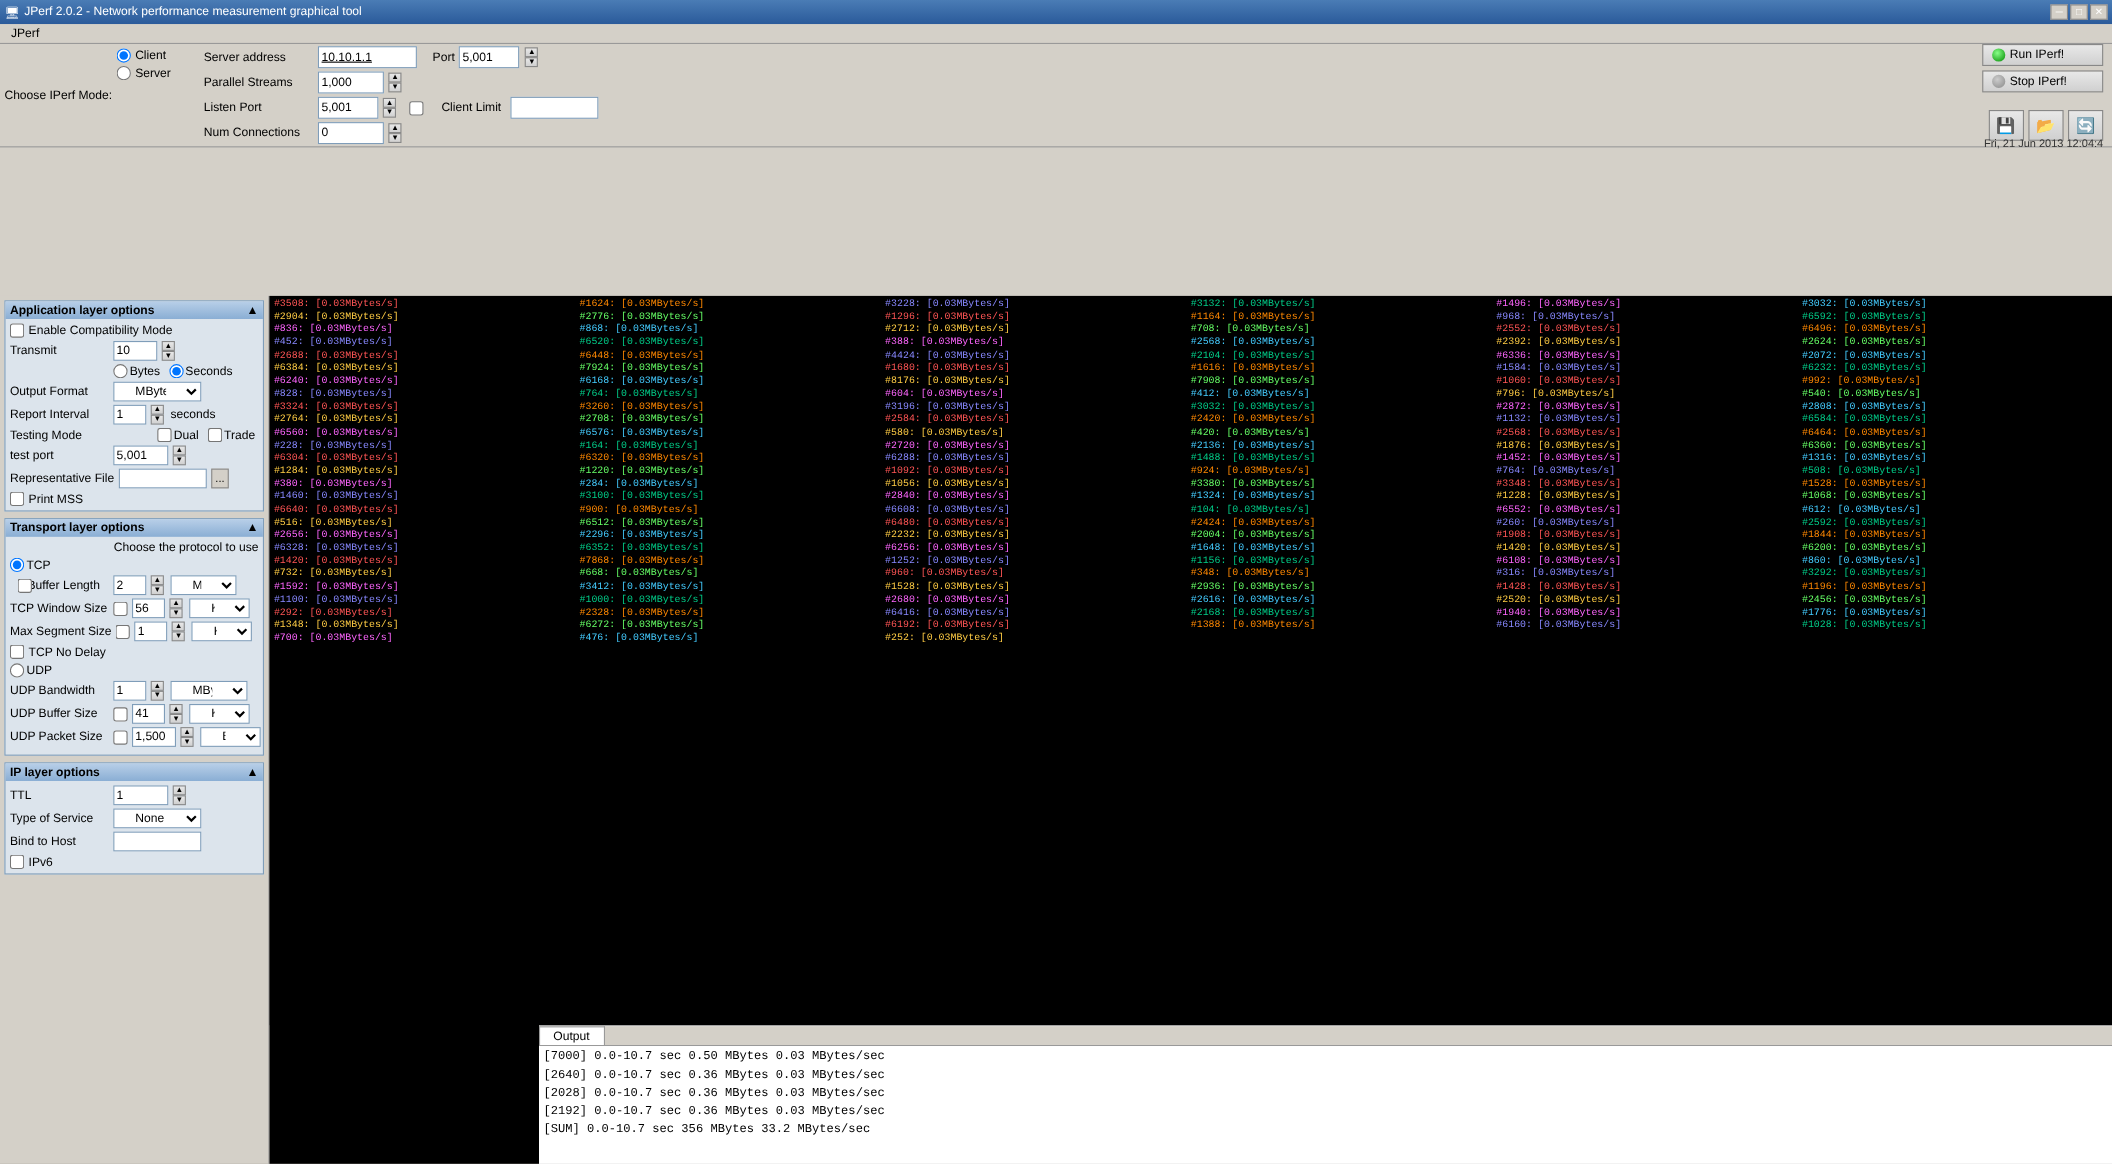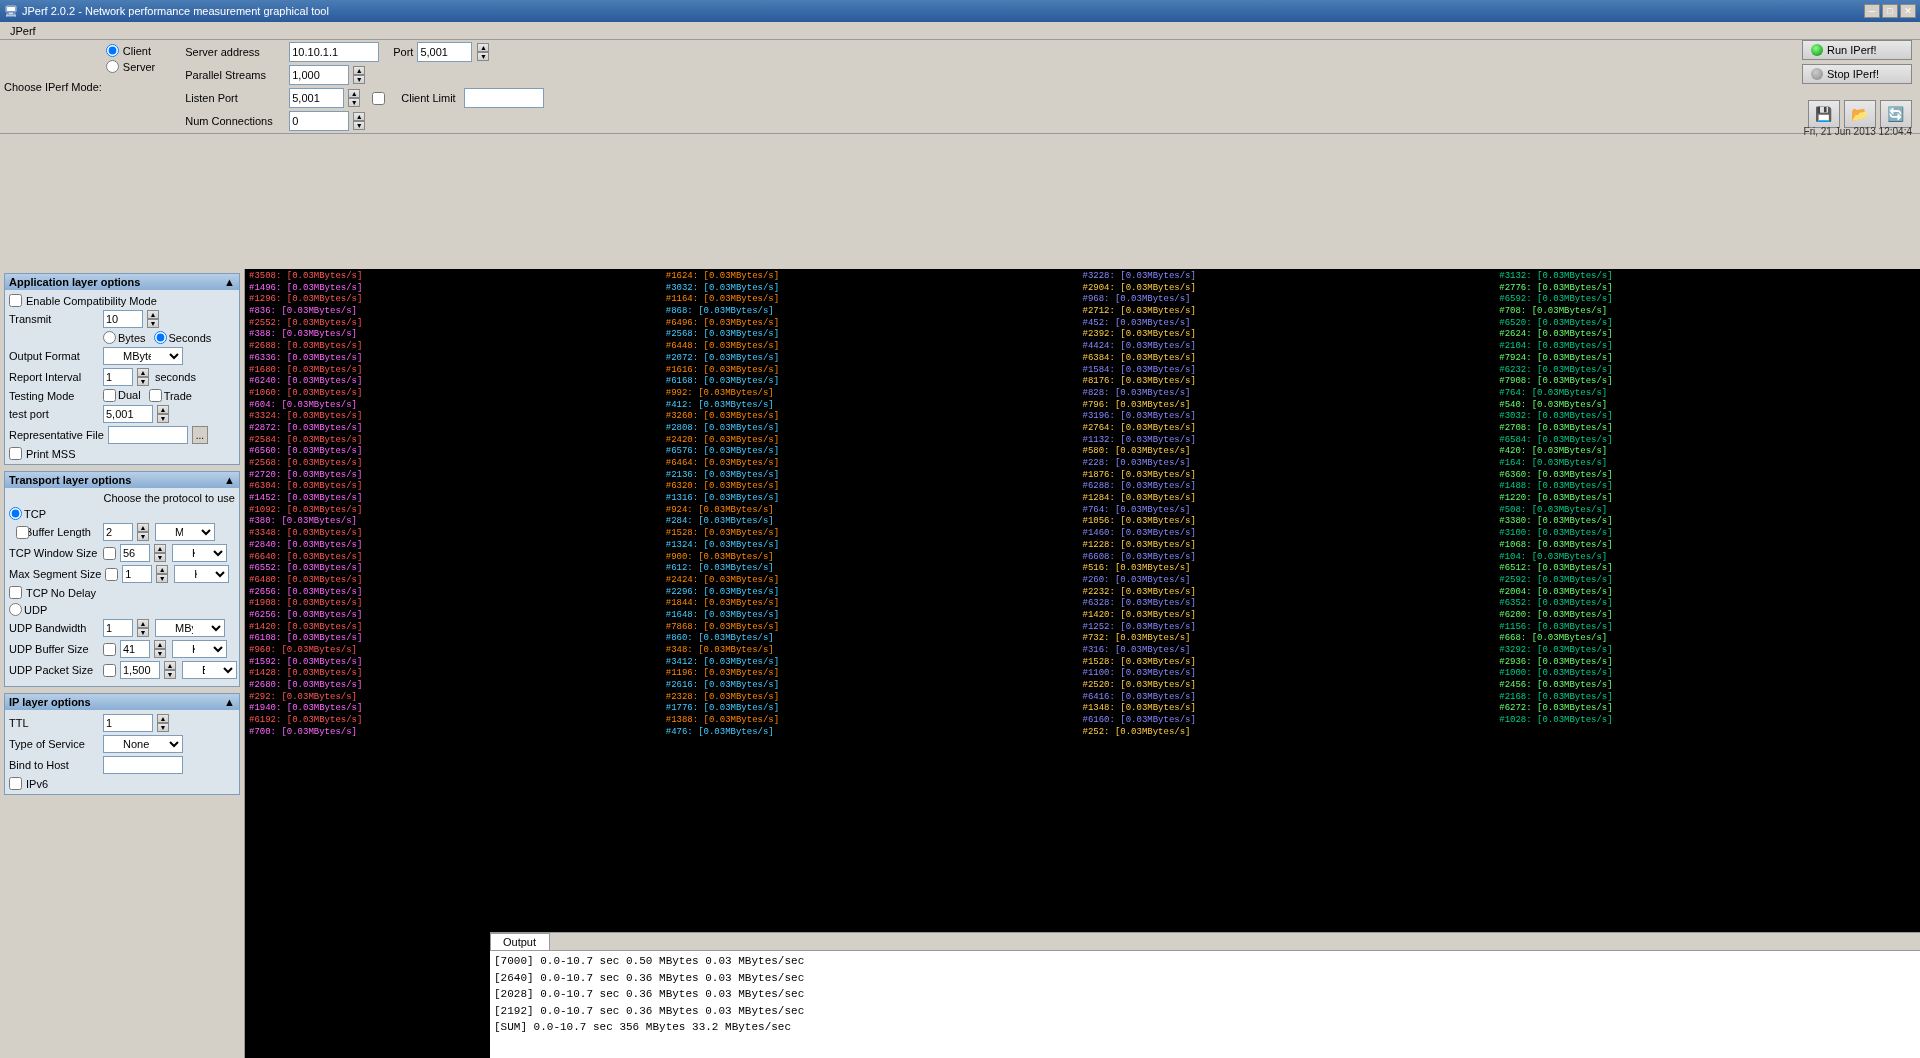--- a/index.html
+++ b/index.html
@@ -266,21 +266,21 @@
           <span>Client</span>
         </label>
         <label style="display:flex;align-items:center;gap:4px;font-size:11px;">
           <input type="radio" name="mode" style="">
           <span>Server</span>
         </label>
       </div>
       <div style="display:flex; flex-direction:column; gap:3px; margin-left:10px;">
         <div class="param-row">
           <span class="param-label">Server address</span>
-          <input type="text" class="param-input" style="width: 90px;" value="10.10.1.1">
+          <input type="text" class="param-input" style="width: 90px; text-decoration: underline;" value="10.10.1.1">
           <span style="font-size:11px;margin-left:10px;">Port</span>
           <input type="text" class="param-input" style="width: 55px;" value="5,001">
           <div class="spin-btns" style="margin-left:1px;">
             <div class="spin-btn">▲</div>
             <div class="spin-btn">▼</div>
           </div>
         </div>
         <div class="param-row">
           <span class="param-label">Parallel Streams</span>
           <input type="text" class="param-input" style="width: 60px;" value="1,000">
@@ -378,21 +378,21 @@
           <span class="opt-label">Report Interval</span>
           <input type="text" class="opt-input" style="width: 30px;" value="1">
           <div class="spin-btns">
             <div class="spin-btn">▲</div>
             <div class="spin-btn">▼</div>
           </div>
           <span style="font-size:11px;margin-left:2px;">seconds</span>
         </div>
         <div class="option-row">
           <span class="opt-label">Testing Mode</span>
-          <label style="font-size:11px;display:flex;align-items:flex-start;gap:2px;">
+          <label style="font-size:11px;display:flex;align-items:center;gap:2px;margin-left:40px;">
             <input type="checkbox" style="">
             <span>Dual</span>
           </label>
           <label style="font-size:11px;display:flex;align-items:center;gap:2px;margin-left:4px;">
             <input type="checkbox" style="">
             <span>Trade</span>
           </label>
         </div>
         <div class="option-row">
           <span class="opt-label">test port</span>
@@ -553,21 +553,21 @@
         <div class="checkbox-row">
           <input type="checkbox" style="">
           <span>IPv6</span>
         </div>
       </div>
     </div>
 
   </div>
 
   <div id="stream-display" style="position:relative; flex:1; background:black; overflow:hidden;">
-    <div id="stream-canvas" style="background: black; height: calc(100% - 220px); overflow: hidden; padding: 2px 4px; display: grid; grid-template-columns: repeat(4, 1fr); align-content: start; gap: 0px;">
+    <div id="stream-canvas" style="background: black; height: calc(100% - 220px); overflow: hidden; padding: 2px 4px; display: grid; grid-template-columns: repeat(6, 1fr); align-content: start; gap: 0px;">
     <div style="font-size: 9px; line-height: 1.3; white-space: nowrap; color: rgb(255, 85, 85); font-family: &quot;Courier New&quot;, monospace;">#3508: [0.03MBytes/s]</div>
         <div style="font-size: 9px; line-height: 1.3; white-space: nowrap; color: rgb(255, 136, 0); font-family: &quot;Courier New&quot;, monospace;">#1624: [0.03MBytes/s]</div>
         <div style="font-size: 9px; line-height: 1.3; white-space: nowrap; color: rgb(136, 136, 255); font-family: &quot;Courier New&quot;, monospace;">#3228: [0.03MBytes/s]</div>
         <div style="font-size: 9px; line-height: 1.3; white-space: nowrap; color: rgb(0, 204, 136); font-family: &quot;Courier New&quot;, monospace;">#3132: [0.03MBytes/s]</div>
         <div style="font-size: 9px; line-height: 1.3; white-space: nowrap; color: rgb(255, 102, 255); font-family: &quot;Courier New&quot;, monospace;">#1496: [0.03MBytes/s]</div>
         <div style="font-size: 9px; line-height: 1.3; white-space: nowrap; color: rgb(68, 204, 255); font-family: &quot;Courier New&quot;, monospace;">#3032: [0.03MBytes/s]</div>
         <div style="font-size: 9px; line-height: 1.3; white-space: nowrap; color: rgb(255, 204, 68); font-family: &quot;Courier New&quot;, monospace;">#2904: [0.03MBytes/s]</div>
         <div style="font-size: 9px; line-height: 1.3; white-space: nowrap; color: rgb(102, 255, 102); font-family: &quot;Courier New&quot;, monospace;">#2776: [0.03MBytes/s]</div>
         <div style="font-size: 9px; line-height: 1.3; white-space: nowrap; color: rgb(255, 85, 85); font-family: &quot;Courier New&quot;, monospace;">#1296: [0.03MBytes/s]</div>
         <div style="font-size: 9px; line-height: 1.3; white-space: nowrap; color: rgb(255, 136, 0); font-family: &quot;Courier New&quot;, monospace;">#1164: [0.03MBytes/s]</div>

